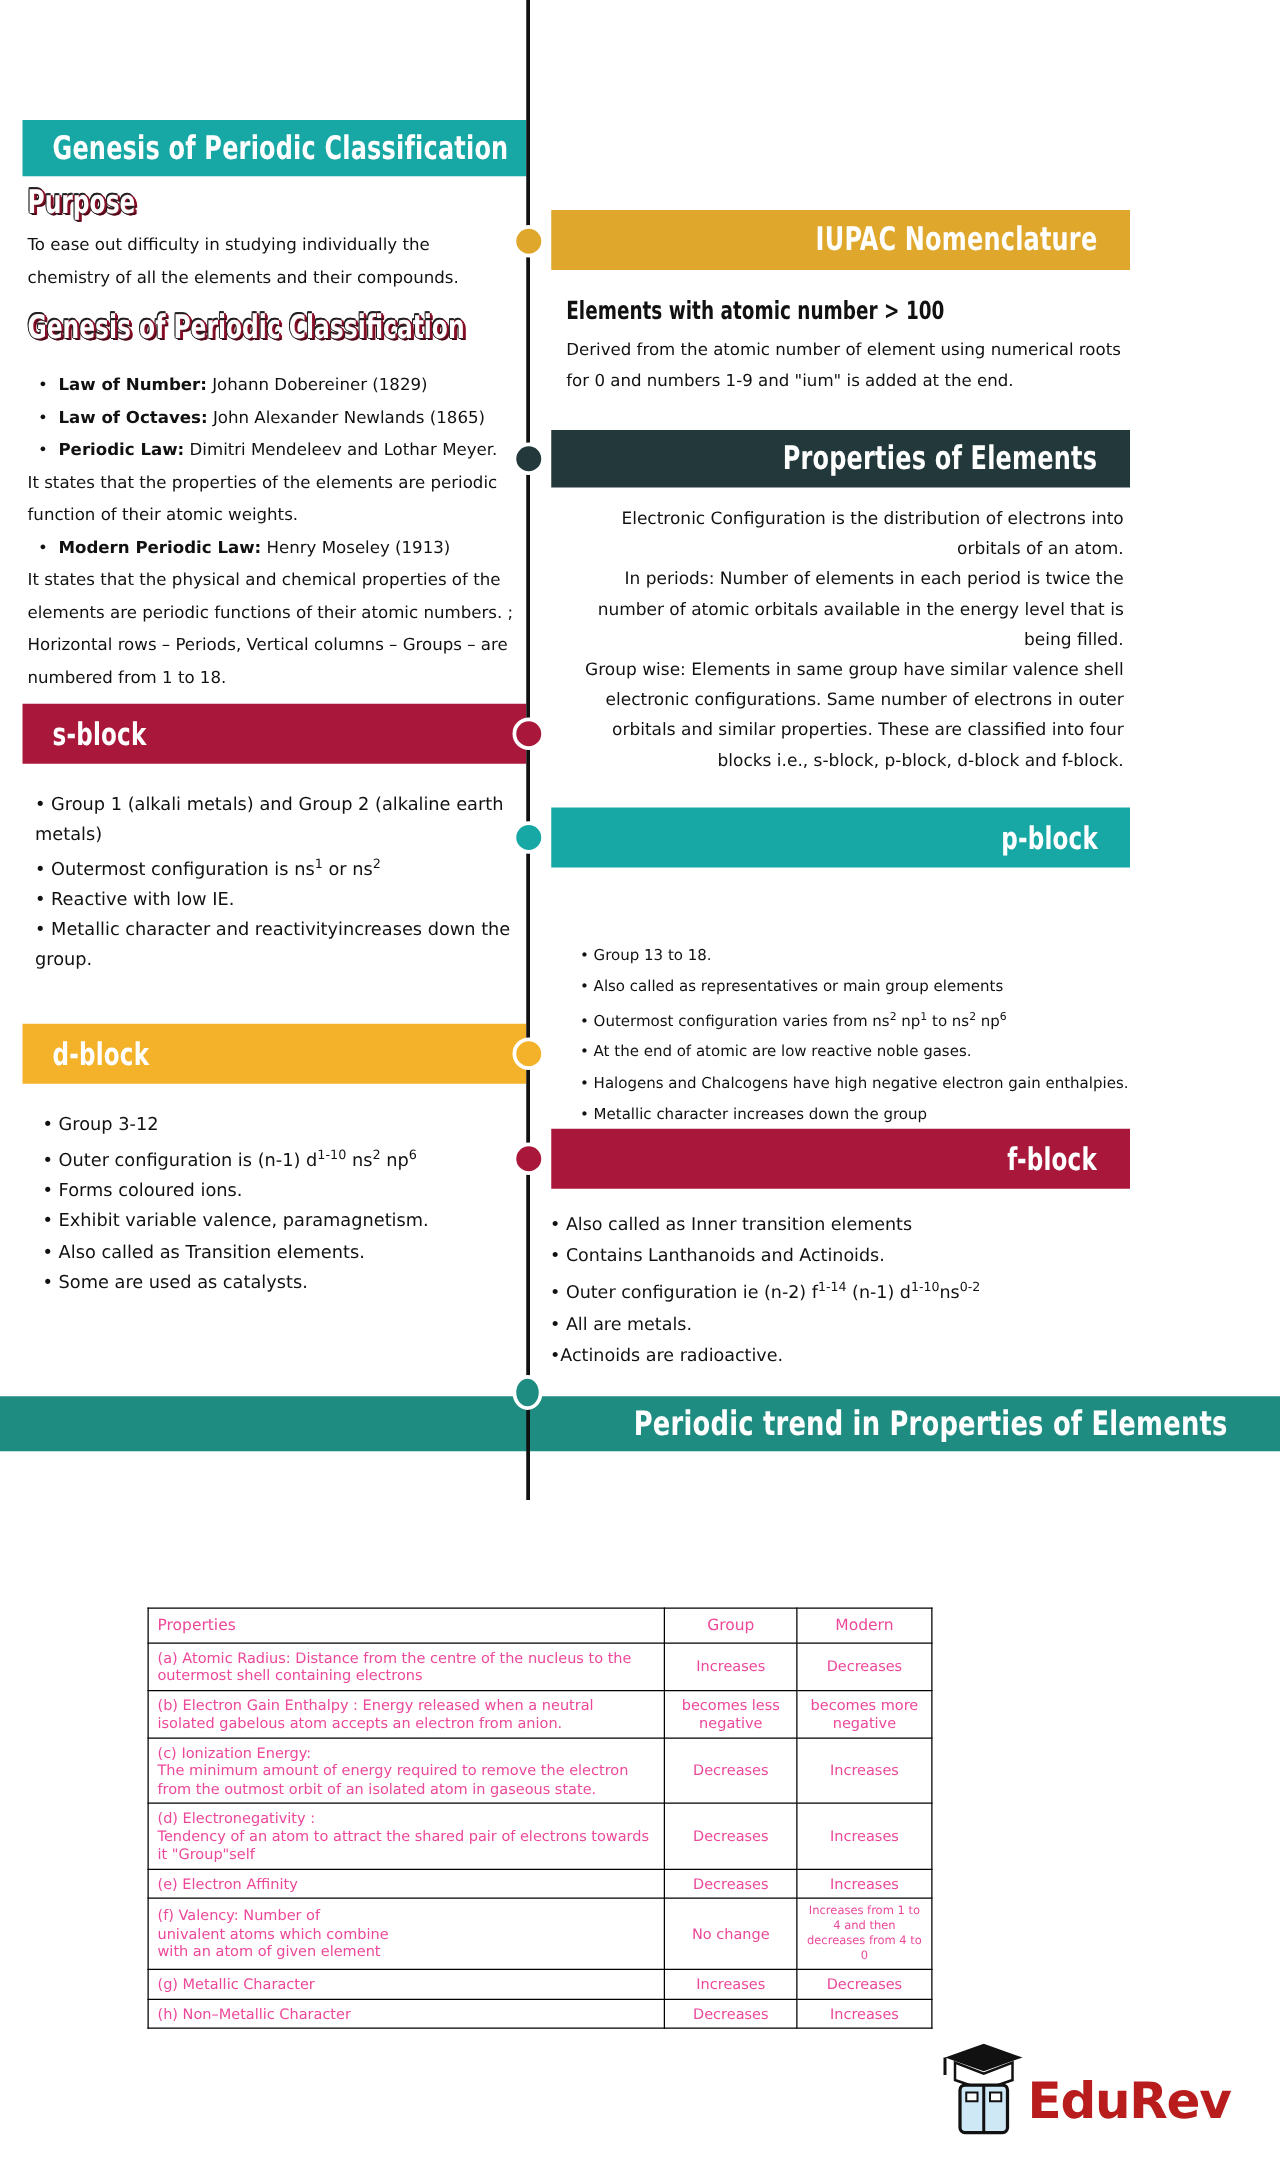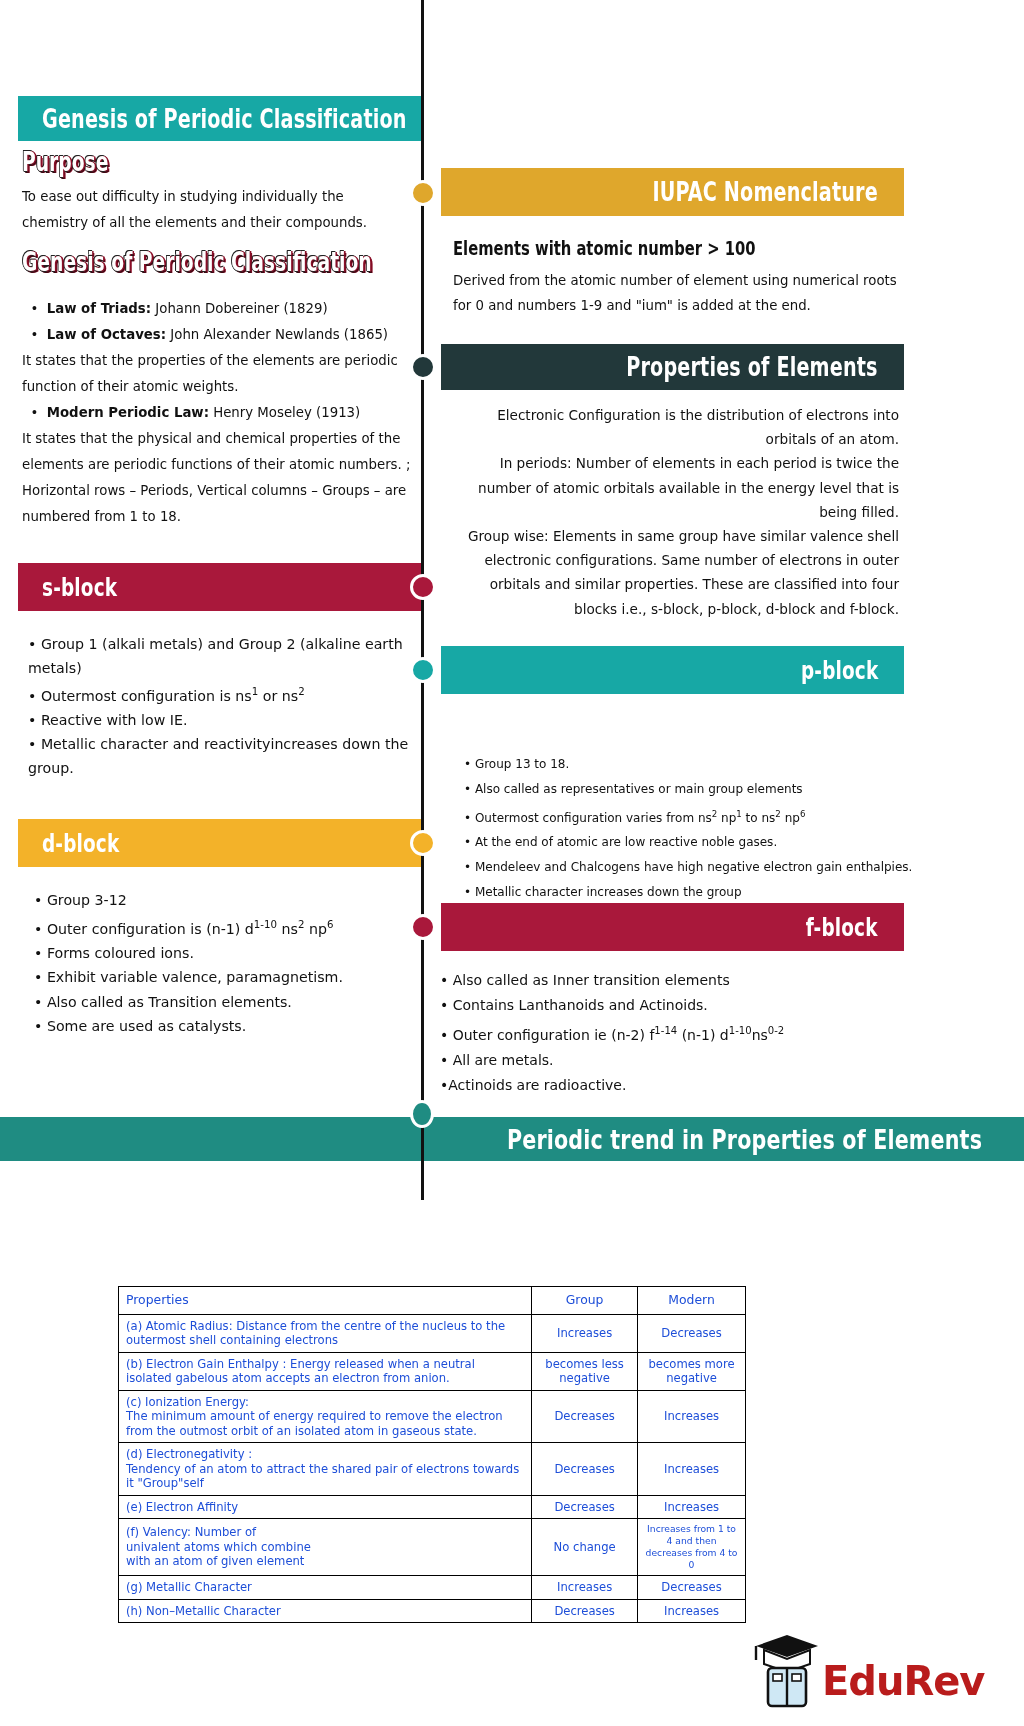--- a/index.html
+++ b/index.html
@@ -55,21 +55,21 @@
     font-weight:bold;color:#111111;white-space:nowrap;font-size:19px;
     transform:scaleX(.82);transform-origin:left center;
   }
 
   
   .trend-table{position:absolute;left:118px;top:1286px;width:628px;
     border-collapse:collapse;background:#fff;}
   .trend-table td,.trend-table th{
     border:1.6px solid #000;padding:4px 7px;
     font-family:"DejaVu Sans","Liberation Sans",sans-serif;
-    font-size:11.6px;line-height:14.5px;color:#1d4ed8;text-align:left;vertical-align:middle;
+    font-size:11.6px;line-height:14.5px;color:#ec4899;text-align:left;vertical-align:middle;
     font-weight:normal;
   }
   .trend-table th{font-size:12.4px;padding:6px 7px;}
   .trend-table .c-mid,.trend-table .c-right{text-align:center;}
   .trend-table col.c1{width:414px;}
   .trend-table col.c2{width:106px;}
   .trend-table col.c3{width:108px;}
   .tiny{font-size:9.2px;line-height:12px;display:block;}
 
   
@@ -88,22 +88,23 @@
     <span class="btxt" style="font-size:26px;">Genesis of Periodic Classification</span>
   </div>
 
   <div class="shadowhead" style="left:22px;top:147px;font-size:26px;">Purpose</div>
 
   <div class="para" style="left:22px;top:184px;width:392px;">To ease out difficulty in studying individually the chemistry of all the elements and their compounds.</div>
 
   <div class="shadowhead" style="left:22px;top:247px;font-size:26px;">Genesis of Periodic Classification</div>
 
   <div class="bullets" style="left:22px;top:296px;width:395px;">
-    <p>&nbsp;&nbsp;•&nbsp; <b>Law of Triads:</b> Johann Dobereiner (1829)</p>
+    <p>&nbsp;&nbsp;•&nbsp; <b>Law of Number:</b> Johann Dobereiner (1829)</p>
     <p>&nbsp;&nbsp;•&nbsp; <b>Law of Octaves:</b> John Alexander Newlands (1865)</p>
+    <p>&nbsp;&nbsp;•&nbsp; <b>Periodic Law:</b> Dimitri Mendeleev and Lothar Meyer.</p>
     <p>It states that the properties of the elements are periodic function of their atomic weights.</p>
     <p>&nbsp;&nbsp;•&nbsp; <b>Modern Periodic Law:</b> Henry Moseley (1913)</p>
     <p>It states that the physical and chemical properties of the elements are periodic functions of their atomic numbers. ; Horizontal rows – Periods, Vertical columns – Groups – are numbered from 1 to 18.</p>
   </div>
 
   <div class="banner left c-crim" style="left:18px;top:563px;width:403px;height:48px;">
     <span class="btxt" style="font-size:25px;">s-block</span>
   </div>
   <div class="node" style="left:410px;top:574px;background:#A9183B;"></div>
 
@@ -151,21 +152,21 @@
   <div class="banner right c-teal" style="left:441px;top:646px;width:463px;height:48px;">
     <span class="btxt" style="font-size:25px;">p-block</span>
   </div>
   <div class="node" style="left:410px;top:657px;background:#17A8A5;"></div>
 
   <div class="bullets" style="left:464px;top:712px;width:460px;line-height:24.8px;font-size:12px;margin-top:40px;">
     <p>• Group 13 to 18.</p>
     <p>• Also called as representatives or main group elements</p>
     <p>• Outermost configuration varies from ns<span class="sup">2</span> np<span class="sup">1</span> to ns<span class="sup">2</span> np<span class="sup">6</span></p>
     <p>• At the end of atomic are low reactive noble gases.</p>
-    <p>• Mendeleev and Chalcogens have high negative electron gain enthalpies.</p>
+    <p>• Halogens and Chalcogens have high negative electron gain enthalpies.</p>
     <p>• Metallic character increases down the group</p>
   </div>
 
   <div class="banner right c-crim" style="left:441px;top:903px;width:463px;height:48px;">
     <span class="btxt" style="font-size:25px;">f-block</span>
   </div>
   <div class="node" style="left:410px;top:914px;background:#A9183B;"></div>
 
   <div class="bullets" style="left:440px;top:968px;width:460px;line-height:25px;font-size:14px;">
     <p>• Also called as Inner transition elements</p>

